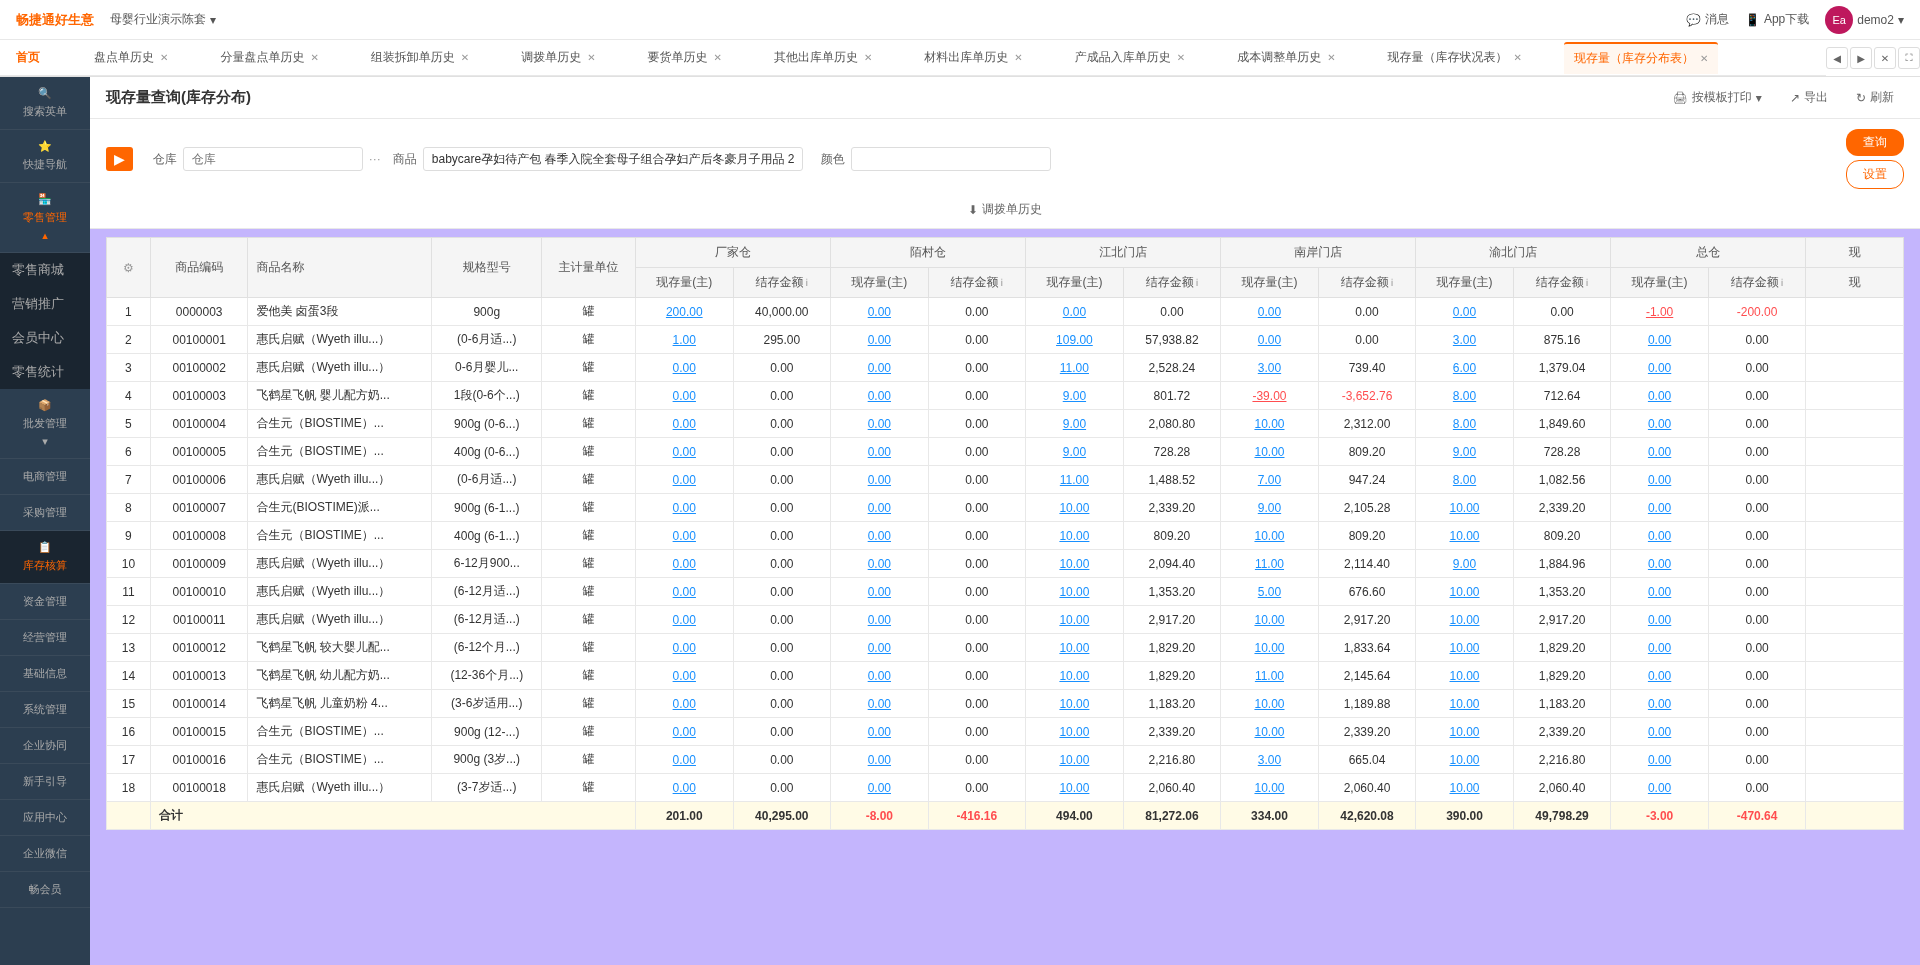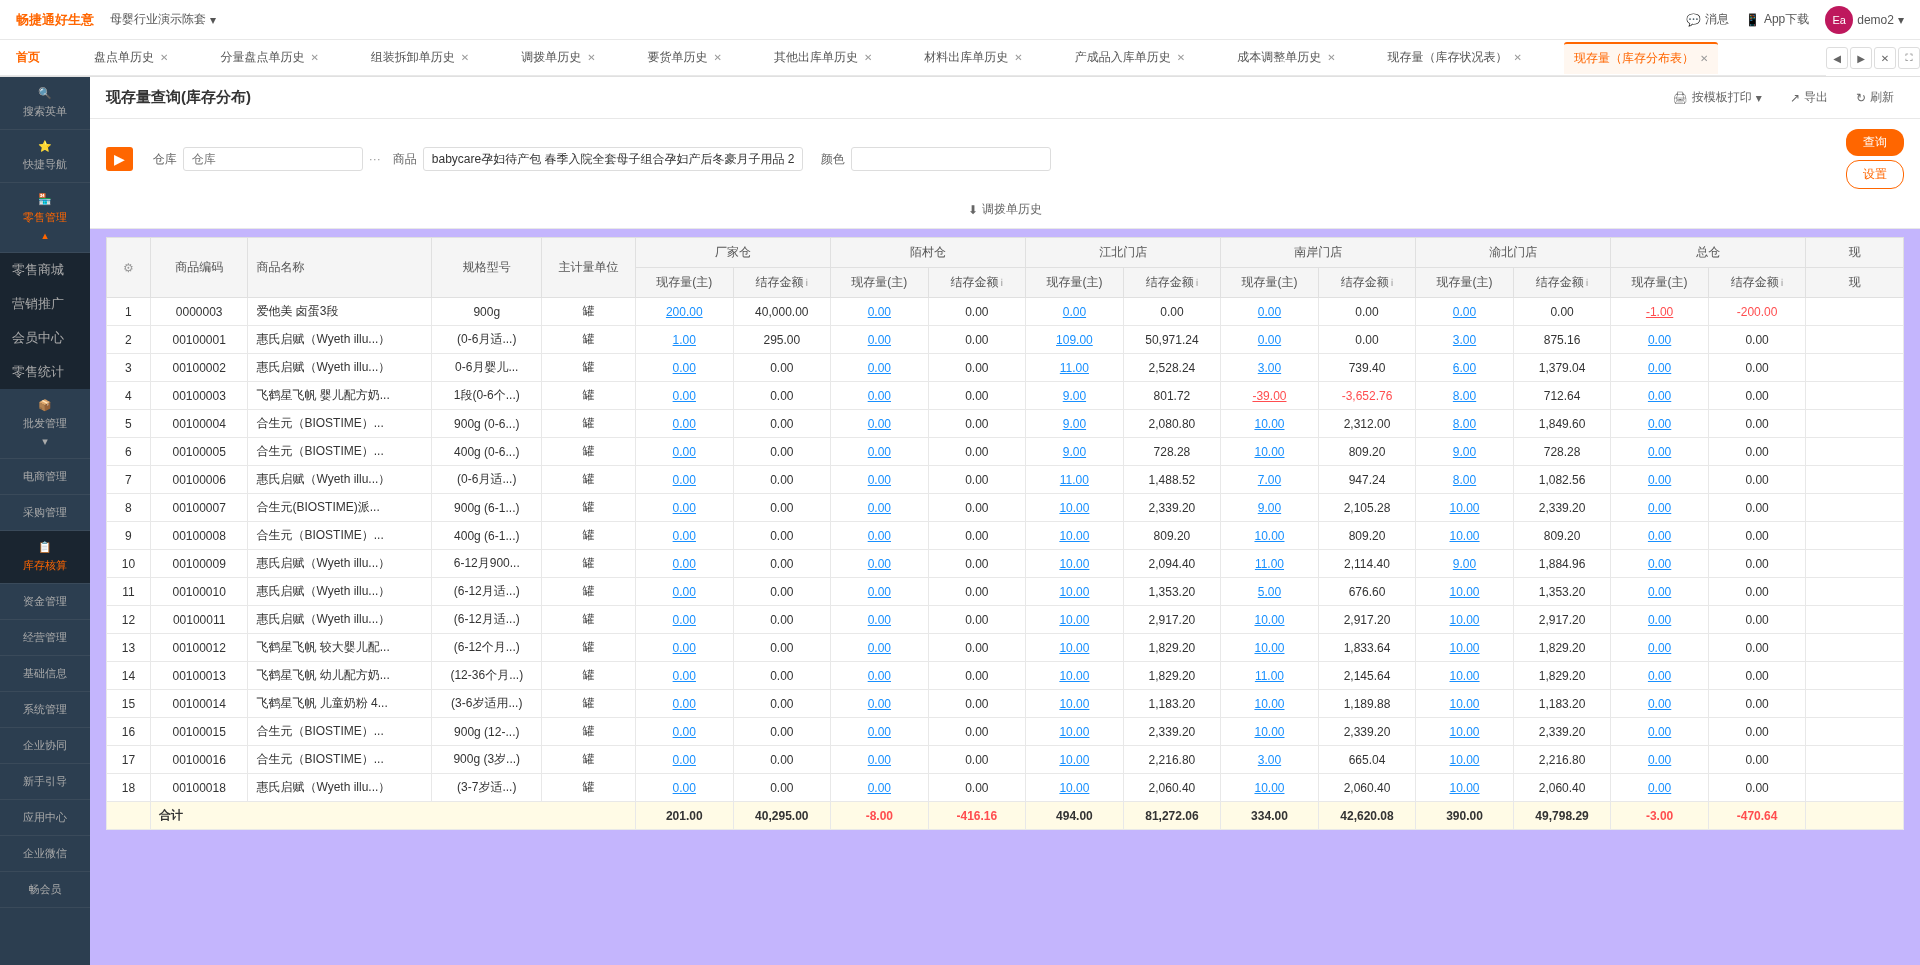--- a/index.html
+++ b/index.html
@@ -352,21 +352,21 @@
     <td>2</td>
     <td>00100001</td>
     <td style="text-align:left;">惠氏启赋（Wyeth illu...）</td>
     <td>(0-6月适...)</td>
     <td>罐</td>
     <td><span class="num-link">1.00</span></td>
     <td>295.00</td>
     <td><span class="num-link">0.00</span></td>
     <td>0.00</td>
     <td><span class="num-link">109.00</span></td>
-    <td>50,971.24</td>
+    <td>57,938.82</td>
     <td><span class="num-link">0.00</span></td>
     <td class="">0.00</td>
     <td><span class="num-link">3.00</span></td>
     <td>875.16</td>
     <td><span class="num-link">0.00</span></td>
     <td class="">0.00</td>
     <td></td>
   </tr>
               <tr>
     <td>3</td>

